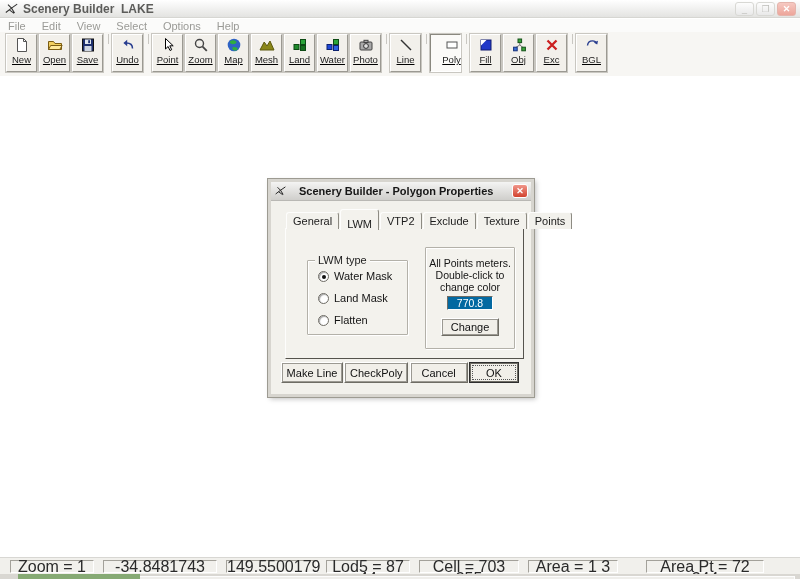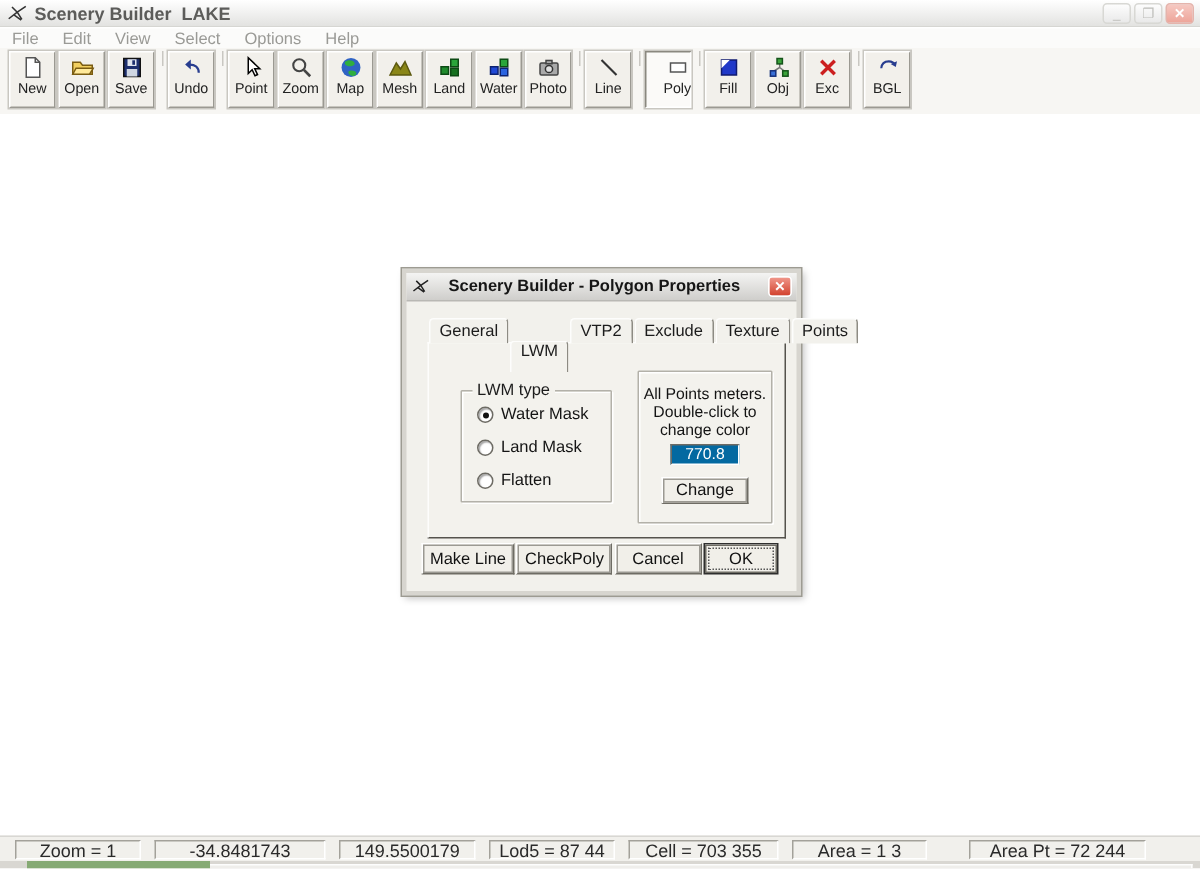--- a/index.html
+++ b/index.html
@@ -21,41 +21,41 @@
     background:#fbfbfa; display:flex; align-items:center; }
   .menu-item { font-size:11px; color:#9a9a96; padding:0 8px; }
 
   
   #toolbar { position:absolute; left:0; top:32px; width:800px; height:44px;
     background:#f7f6f3; display:flex; align-items:flex-start; padding:2px 0 0 6px; }
   .tgroup { display:flex; position:relative; margin-right:7px; }
   .tgroup + .tgroup::before { content:""; position:absolute; left:-4px; top:0; width:1px; height:10px; background:#c9c7c2; }
   .tbtn { width:31px; height:38px; background:#f2f0eb; border:1px solid #fff;
     border-right-color:#9b9992; border-bottom-color:#9b9992; outline:1px solid #c9c7c1;
-    margin-right:2px; display:flex; flex-direction:column; align-items:center; justify-content:flex-start; padding-top:2px; }
+    margin-right:2px; display:flex; flex-direction:column; align-items:center; justify-content:flex-start; padding-top:2px;text-decoration:underline; }
   .tbtn svg { width:16px; height:16px; }
   .tbtn .tlabel { font-size:9.5px; color:#222; margin-top:1px; }
   .tbtn.pressed { background:#fbfaf8; border:1px solid #8a887f; border-right-color:#fff; border-bottom-color:#fff;padding-left:12px; }
 
   
   #dialog { position:absolute; left:268px; top:179px; width:266px; height:218px;
     background:#f2f1ec; border:3px solid #d7d5cf; outline:1px solid #9d9b92;
     box-shadow:2px 2px 5px rgba(0,0,0,.25); }
   #dlg-titlebar { height:19px; background:linear-gradient(#f4f4f3,#cfcecb);
     border-bottom:1px solid #b9b8b4; display:flex; align-items:center; padding:0 3px; }
   #dlg-titlebar .dlg-title { font-size:11px; font-weight:bold; color:#161616; margin-left:12px; }
   #dlg-close { margin-left:auto; width:16px; height:14px; border-radius:3px;
     background:linear-gradient(#f0968a,#d2422e); border:1px solid #fff; color:#fff;
     font-size:9px; font-weight:bold; line-height:12px; text-align:center; }
 
   #tabs { position:absolute; left:15px; top:28px; display:flex; align-items:flex-end; height:19px; z-index:2; }
   .tab { font-size:11px; color:#1c1c1c; background:#f2f1ec; padding:2px 6px 2px 6px;
     border:1px solid #8d8b83; border-bottom:none; border-top-left-radius:3px; border-top-right-radius:3px;
     border-left-color:#fdfdfc; border-top-color:#fdfdfc; margin-right:1px; height:17px; }
-  .tab.active { height:21px; padding-top:0; background:#f3f2ed; position:relative; top:19px;
+  .tab.active { height:21px; padding-top:8px; background:#f3f2ed; position:relative; top:1px;
     box-shadow:0 2px 0 #f3f2ed; font-weight:normal; }
 
   #tabpage { position:absolute; left:14px; top:46px; width:239px; height:131px;
     background:#f3f2ed; border:1px solid #8d8b83; border-top-color:#fdfdfc; border-left-color:#fdfdfc;
     border-right-color:#55534d; border-bottom-color:#55534d; z-index:1; }
 
   .groupbox { position:absolute; border:1px solid #b3b1a9; border-radius:1px;
     box-shadow:inset 1px 1px 0 #fff, 1px 1px 0 #fff; }
   .groupbox .gb-title { position:absolute; top:-7px; left:7px; background:#f3f2ed;
     font-size:11px; color:#1c1c1c; padding:0 3px; }
@@ -81,21 +81,21 @@
   #dlg-buttons { position:absolute; left:10px; right:12px; bottom:11px; height:21px;
     display:flex; justify-content:space-between; }
   #dlg-buttons .btn { height:21px; }
   #makeline-btn { width:62px; } #checkpoly-btn { width:64px; } #cancel-btn { width:58px;text-align:center; }
   #ok-btn { width:50px; border:1px solid #2e2e2e; outline:1px dotted #555; outline-offset:-4px;
     box-shadow:0 0 0 1px #6e6c64 inset; }
 
   
   #statusbar { position:absolute; left:0; top:557px; width:800px; height:17px;
     background:#f1f0ec; border-top:1px solid #d8d7d3; display:flex; align-items:center; }
-  .sb-panel { height:13px; font-size:12px; color:#2a2a2a; text-align:center; line-height:12px;
+  .sb-panel { height:13px; font-size:16px; color:#2a2a2a; text-align:center; line-height:12px;
     border:1px solid #a3a19a; border-right-color:#fff; border-bottom-color:#fff; margin-left:9px; }
   .sb-panel:nth-child(1){ width:84px; margin-left:10px; }
   .sb-panel:nth-child(2){ width:114px; }
   .sb-panel:nth-child(3){ width:91px; }
   .sb-panel:nth-child(4){ width:84px; }
   .sb-panel:nth-child(5){ width:100px; }
   .sb-panel:nth-child(6){ width:90px; }
   .sb-panel:nth-child(7){ width:118px;margin-left:28px; }
 
   #taskbar-strip { position:absolute; left:0; top:574px; width:800px; height:5px; background:#d9d7d2; }

